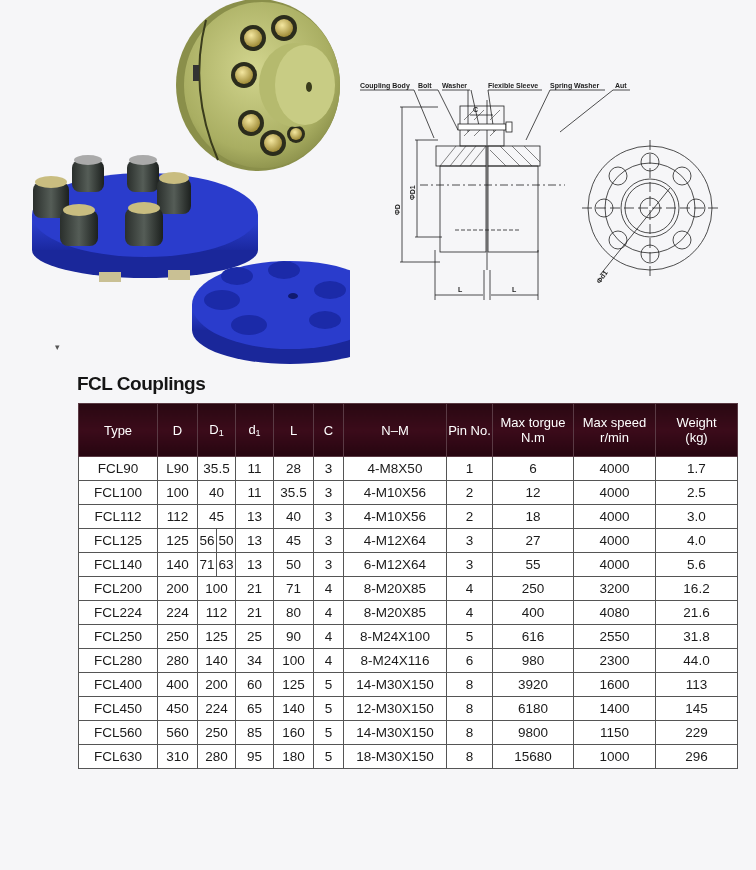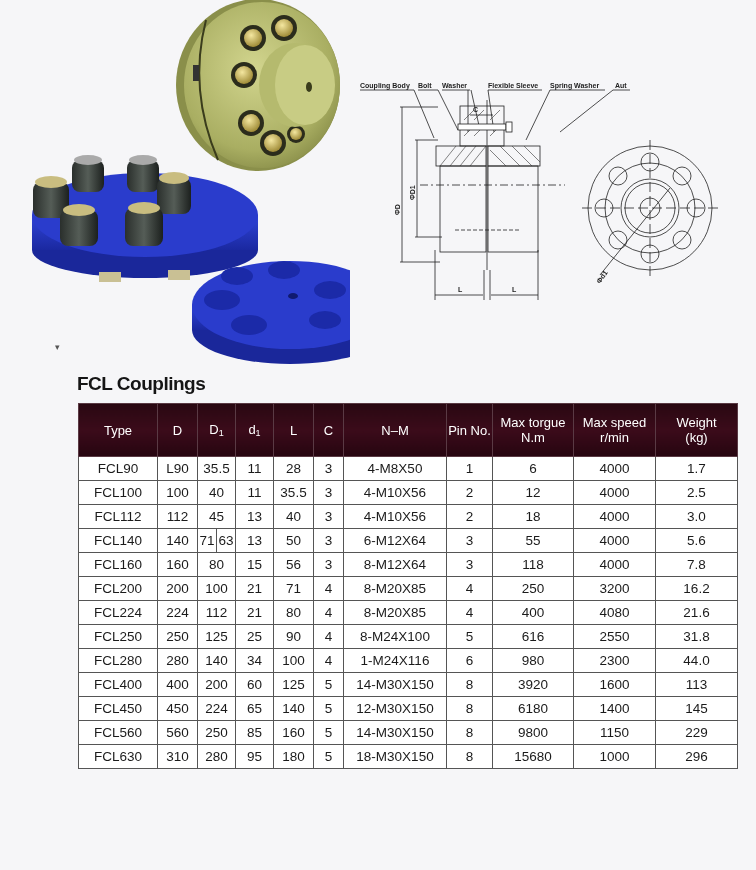--- a/index.html
+++ b/index.html
@@ -282,51 +282,56 @@
         <td>13</td>
         <td>40</td>
         <td>3</td>
         <td>4-M10X56</td>
         <td>2</td>
         <td>18</td>
         <td>4000</td>
         <td>3.0</td>
       </tr>
       <tr>
+        <td>FCL125</td>
+        <td>125</td>
+        <td class="split">
+          <div class="splitwrap">
+            <span>56</span>
+            <span>50</span>
+          </div>
+        </td>
+        <td>13</td>
+        <td>45</td>
+        <td>3</td>
+        <td>4-M12X64</td>
+        <td>3</td>
+        <td>27</td>
+        <td>4000</td>
+        <td>4.0</td>
+      </tr>
+      <tr>
         <td>FCL140</td>
         <td>140</td>
         <td class="split">
           <div class="splitwrap">
             <span>71</span>
             <span>63</span>
           </div>
         </td>
         <td>13</td>
         <td>50</td>
         <td>3</td>
         <td>6-M12X64</td>
         <td>3</td>
         <td>55</td>
         <td>4000</td>
         <td>5.6</td>
       </tr>
       <tr>
-        <td>FCL160</td>
-        <td>160</td>
-        <td>80</td>
-        <td>15</td>
-        <td>56</td>
-        <td>3</td>
-        <td>8-M12X64</td>
-        <td>3</td>
-        <td>118</td>
-        <td>4000</td>
-        <td>7.8</td>
-      </tr>
-      <tr>
         <td>FCL200</td>
         <td>200</td>
         <td>100</td>
         <td>21</td>
         <td>71</td>
         <td>4</td>
         <td>8-M20X85</td>
         <td>4</td>
         <td>250</td>
         <td>3200</td>
@@ -358,21 +363,21 @@
         <td>2550</td>
         <td>31.8</td>
       </tr>
       <tr>
         <td>FCL280</td>
         <td>280</td>
         <td>140</td>
         <td>34</td>
         <td>100</td>
         <td>4</td>
-        <td>1-M24X116</td>
+        <td>8-M24X116</td>
         <td>6</td>
         <td>980</td>
         <td>2300</td>
         <td>44.0</td>
       </tr>
       <tr>
         <td>FCL400</td>
         <td>400</td>
         <td>200</td>
         <td>60</td>

